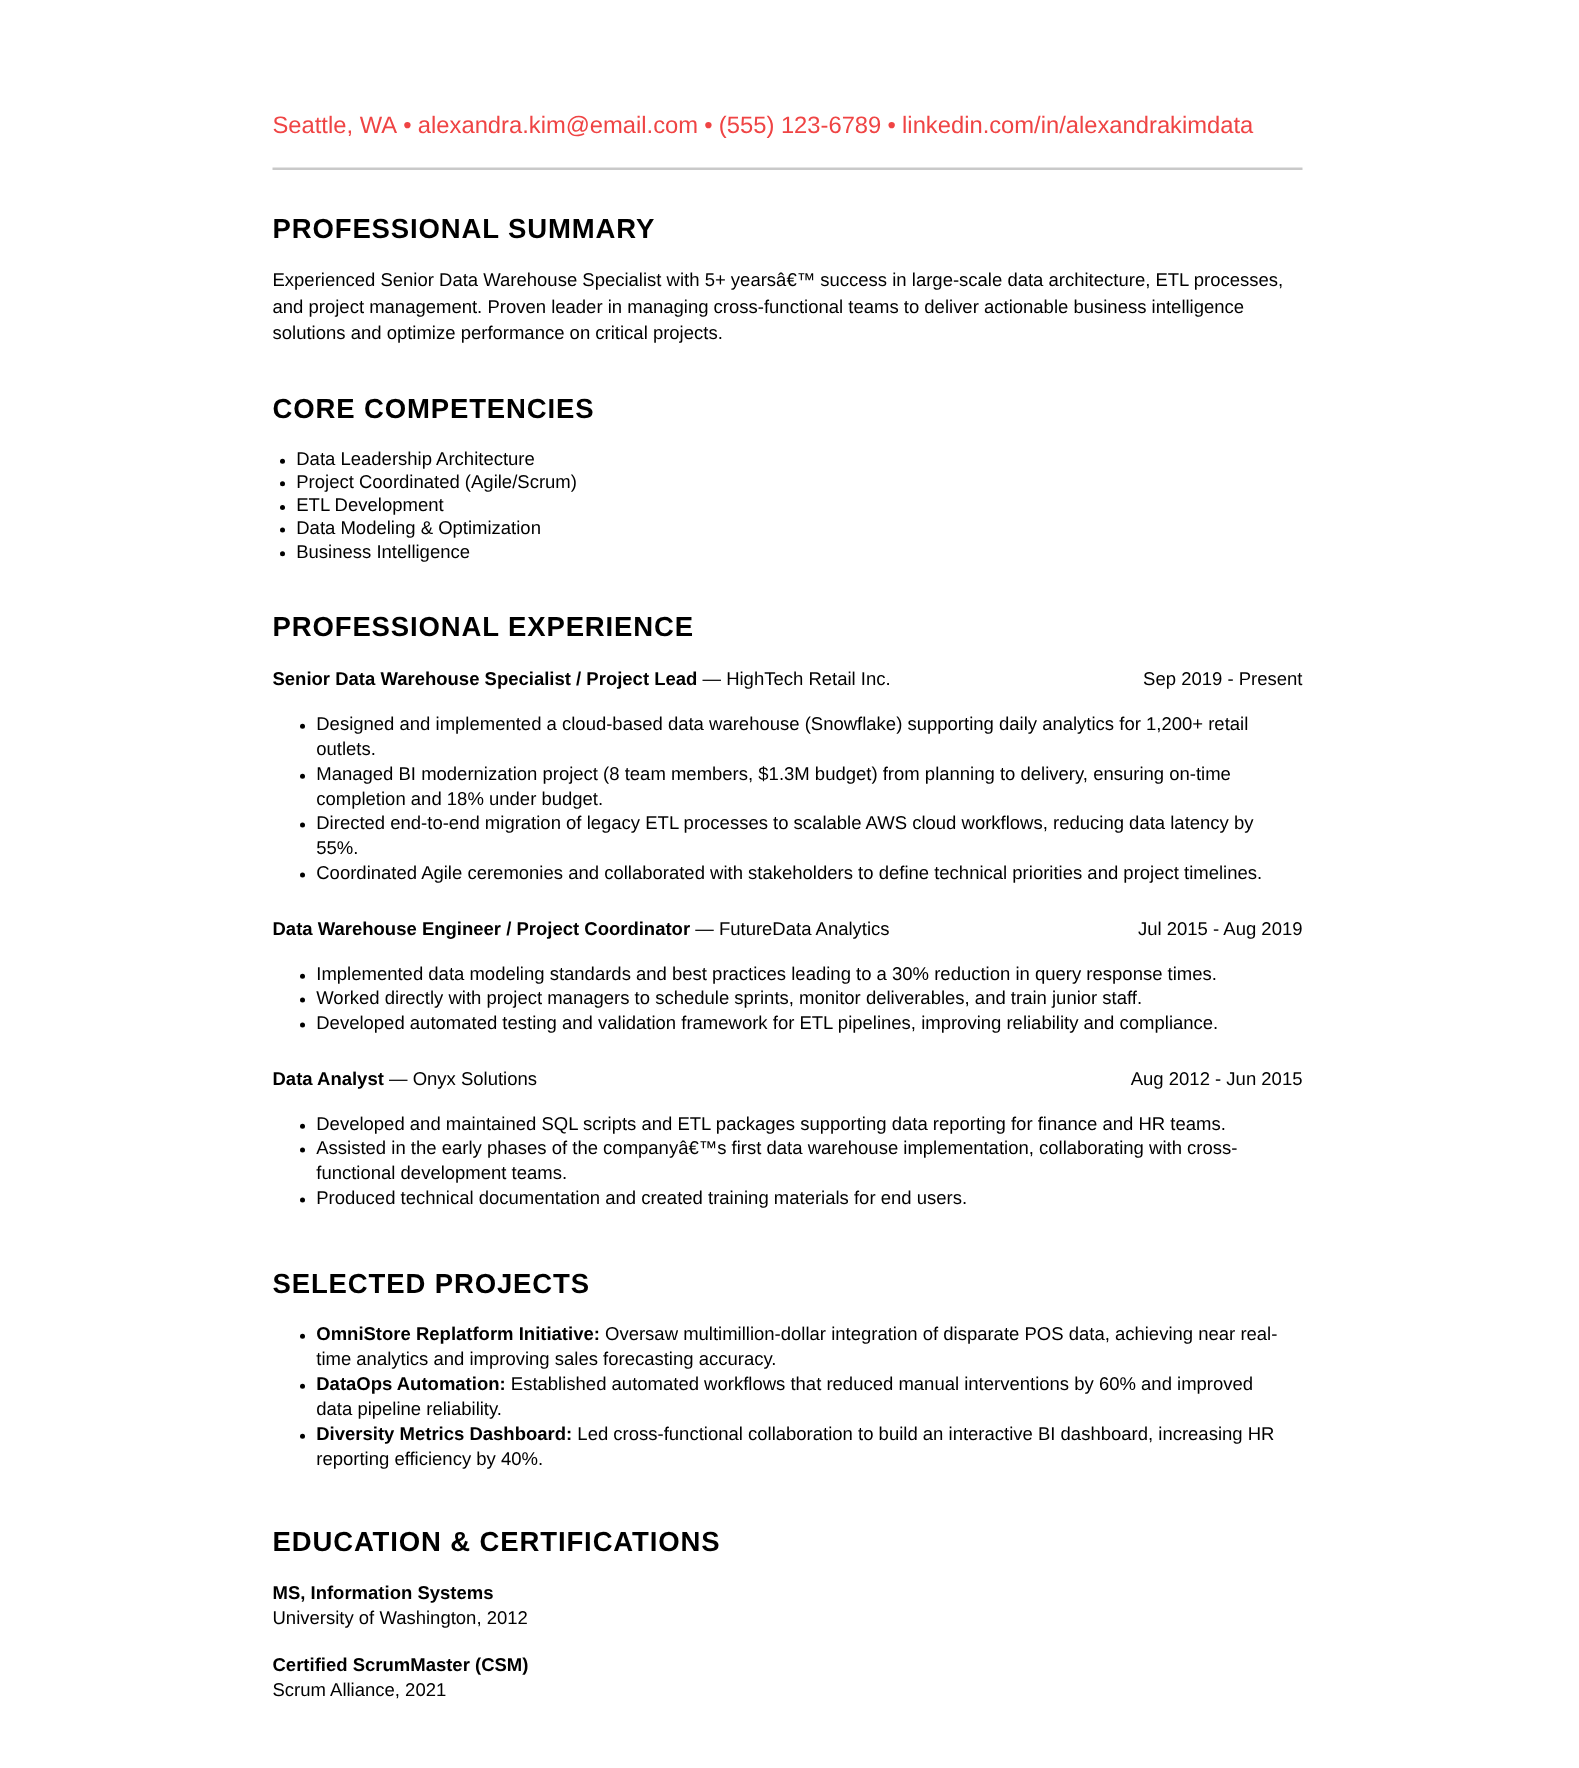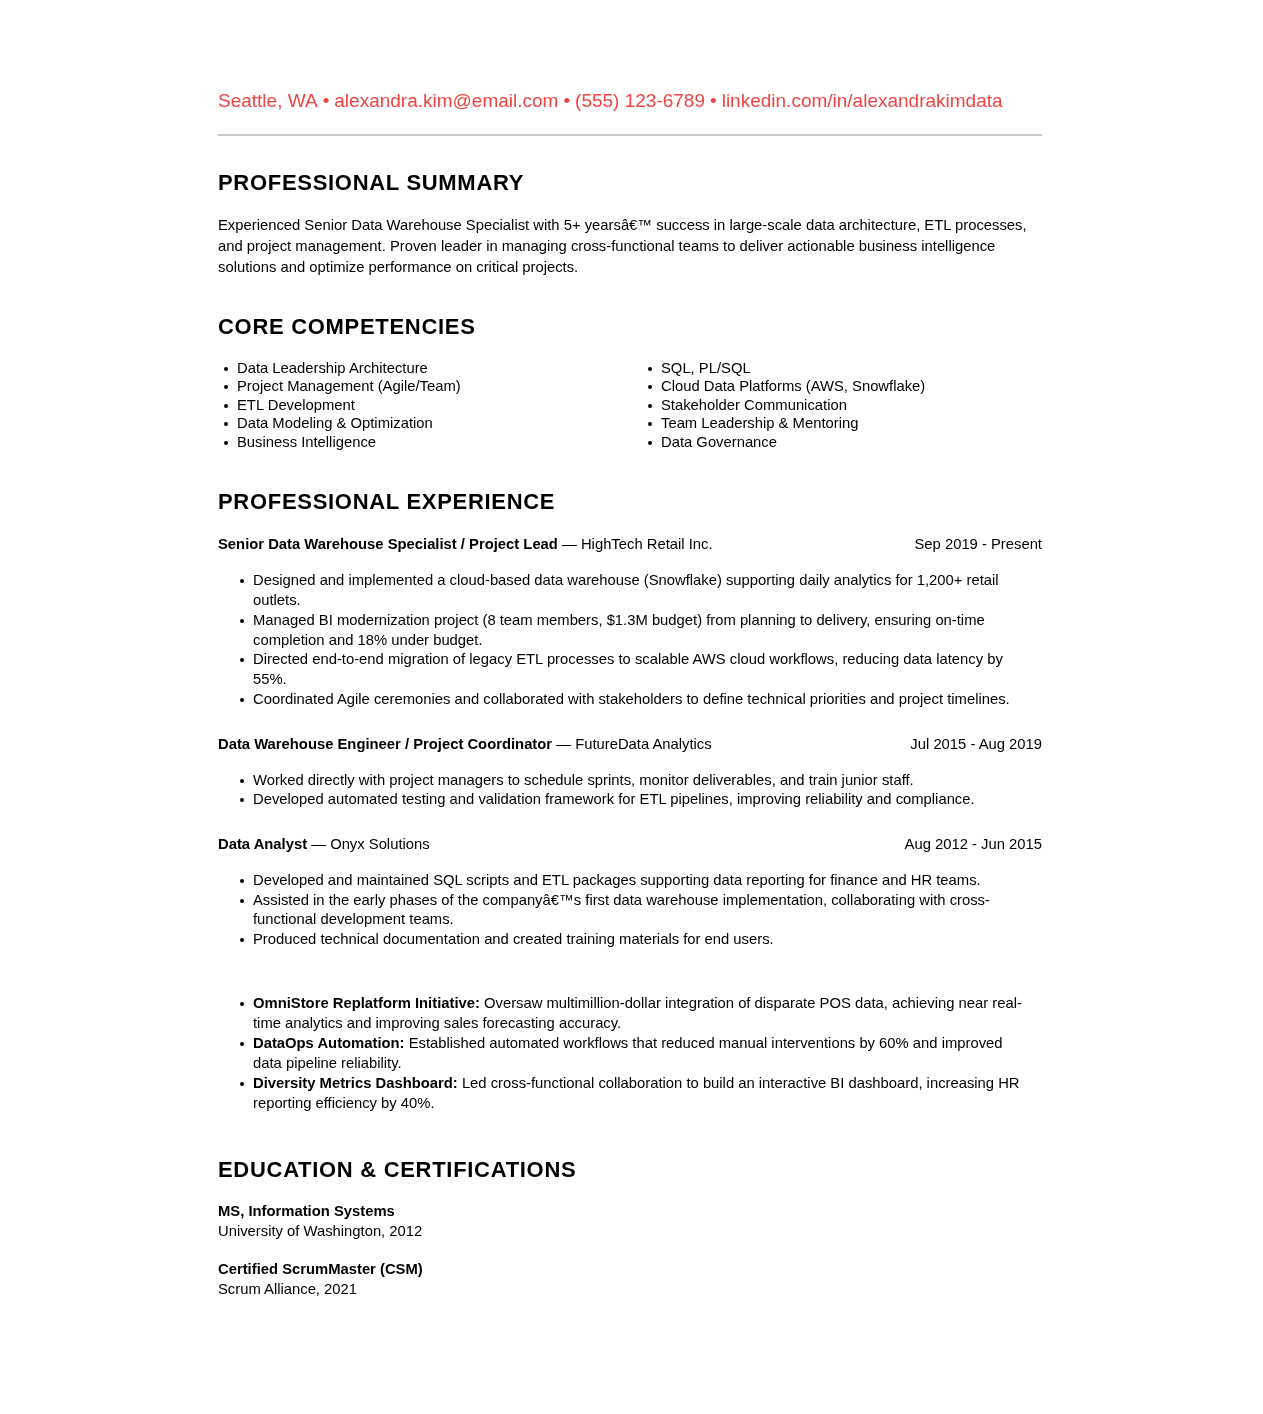--- a/index.html
+++ b/index.html
@@ -200,33 +200,24 @@
       <div class="section-title">PROFESSIONAL SUMMARY</div>
       <p class="summary-text">Experienced Senior Data Warehouse Specialist with 5+ yearsâ€™ success in large-scale data architecture, ETL processes, and project management. Proven leader in managing cross-functional teams to deliver actionable business intelligence solutions and optimize performance on critical projects.</p>
     </div>
 
     <div class="section">
       <div class="section-title">CORE COMPETENCIES</div>
       <div class="competencies">
         <div class="comp-col left">
           <ul class="plain">
             <li>Data Leadership Architecture</li>
-            <li>Project Management (Agile/Team)</li>
+            <li>Project Coordinated (Agile/Scrum)</li>
             <li>ETL Development</li>
             <li>Data Modeling &amp; Optimization</li>
             <li>Business Intelligence</li>
-          </ul>
-        </div>
-        <div class="comp-col right">
-          <ul class="plain">
-            <li>SQL, PL/SQL</li>
-            <li>Cloud Data Platforms (AWS, Snowflake)</li>
-            <li>Stakeholder Communication</li>
-            <li>Team Leadership &amp; Mentoring</li>
-            <li>Data Governance</li>
           </ul>
         </div>
       </div>
     </div>
 
     <div class="section experience-wrap">
       <div class="section-title">PROFESSIONAL EXPERIENCE</div>
 
       <div class="job">
         <div class="job-head">
@@ -246,20 +237,21 @@
 
       <div class="job">
         <div class="job-head">
           <div class="job-head-left">
             <span class="job-title">Data Warehouse Engineer / Project Coordinator</span>
             <span class="job-company">— FutureData Analytics</span>
           </div>
           <div class="job-dates">Jul 2015 - Aug 2019</div>
         </div>
         <ul class="bullets">
+          <li>Implemented data modeling standards and best practices leading to a 30% reduction in query response times.</li>
           <li>Worked directly with project managers to schedule sprints, monitor deliverables, and train junior staff.</li>
           <li>Developed automated testing and validation framework for ETL pipelines, improving reliability and compliance.</li>
         </ul>
       </div>
 
       <div class="job">
         <div class="job-head">
           <div class="job-head-left">
             <span class="job-title">Data Analyst</span>
             <span class="job-company">— Onyx Solutions</span>
@@ -268,20 +260,21 @@
         </div>
         <ul class="bullets">
           <li>Developed and maintained SQL scripts and ETL packages supporting data reporting for finance and HR teams.</li>
           <li>Assisted in the early phases of the companyâ€™s first data warehouse implementation, collaborating with cross-functional development teams.</li>
           <li>Produced technical documentation and created training materials for end users.</li>
         </ul>
       </div>
     </div>
 
     <div class="section projects-wrap">
+      <div class="section-title">SELECTED PROJECTS</div>
       <ul class="bullets">
         <li><span class="proj-name">OmniStore Replatform Initiative:</span><span> Oversaw multimillion-dollar integration of disparate POS data, achieving near real-time analytics and improving sales forecasting accuracy.</span></li>
         <li><span class="proj-name">DataOps Automation:</span><span> Established automated workflows that reduced manual interventions by 60% and improved data pipeline reliability.</span></li>
         <li><span class="proj-name">Diversity Metrics Dashboard:</span><span> Led cross-functional collaboration to build an interactive BI dashboard, increasing HR reporting efficiency by 40%.</span></li>
       </ul>
     </div>
 
     <div class="section">
       <div class="section-title">EDUCATION &amp; CERTIFICATIONS</div>
       <div class="edu-item">

